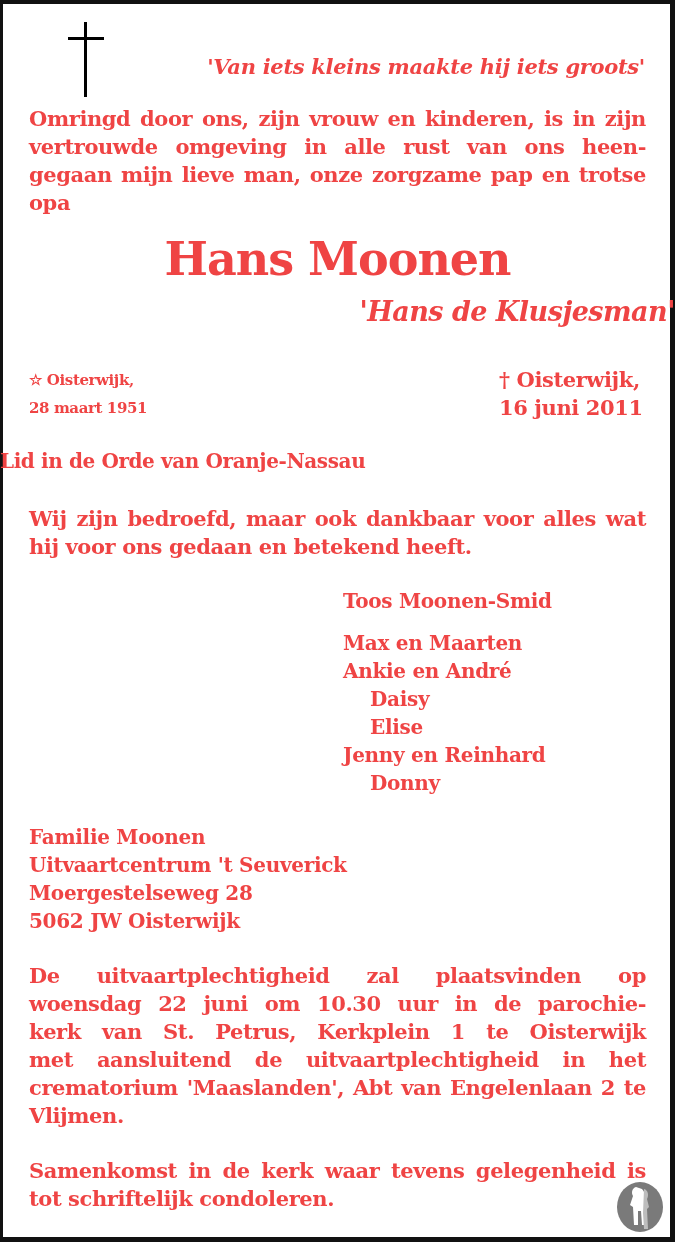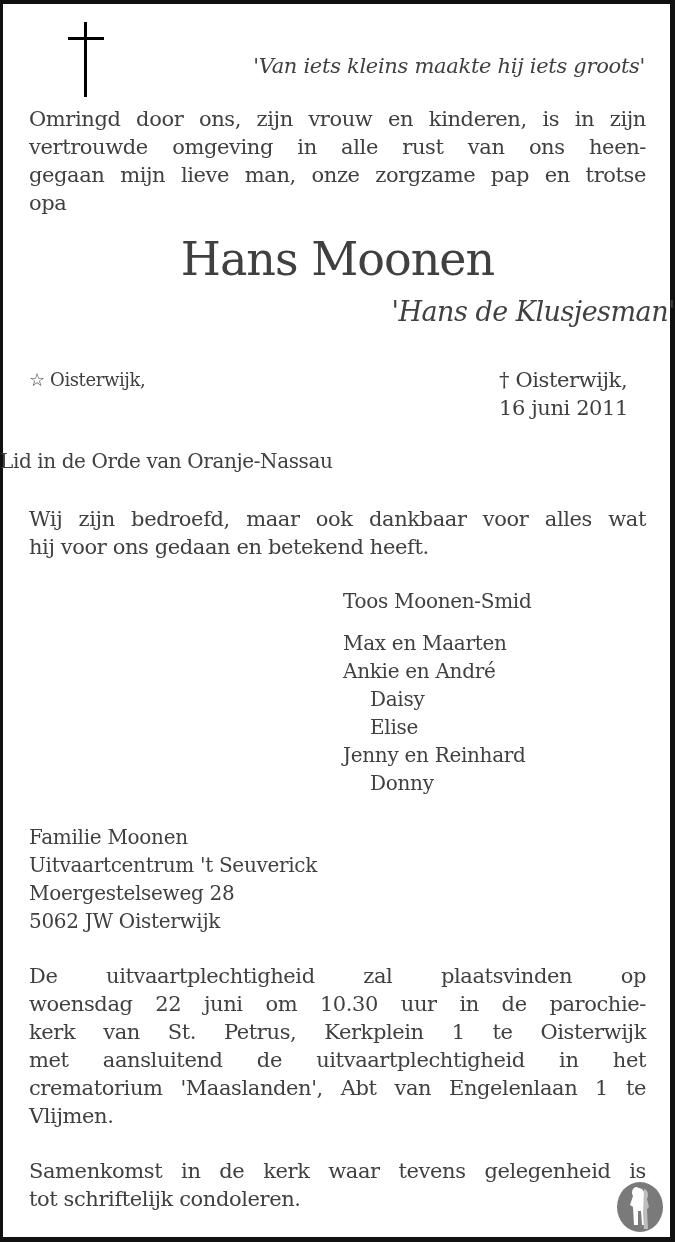--- a/index.html
+++ b/index.html
@@ -4,32 +4,32 @@
   <style>
     html, body { margin: 0; padding: 0; background: #ffffff; }
     body { width: 675px; height: 1242px; position: relative; overflow: hidden; }
     .frame {
       position: absolute; left: 0; top: 0; width: 675px; height: 1242px;
       box-sizing: border-box;
       border-top: 4px solid #111; border-left: 3px solid #111;
       border-right: 5px solid #111; border-bottom: 5px solid #111;
       background: #fff;
     }
-    .serif { font-family: "DejaVu Serif", "Liberation Serif", serif; color: #404040; }
+    .serif { font-family: "DejaVu Serif", "Liberation Serif", serif; color: #ef4444; font-weight: bold; }
     .abs { position: absolute; }
     .cross { position: absolute; left: 68px; top: 22px; width: 36px; height: 75px; }
     .cross .v { position: absolute; left: 16px; top: 0; width: 3px; height: 75px; background: #000; }
     .cross .h { position: absolute; left: 0; top: 15px; width: 36px; height: 3px; background: #000; }
     .motto { right: 30px; top: 54px; font-size: 21px; font-style: italic; letter-spacing: -0.3px; }
     .p { left: 29px; width: 617px; font-size: 21px; line-height: 28px; text-align: justify; letter-spacing: -0.4px; }
     .p .line { display: block; text-align: justify; text-align-last: justify; height: 28px; white-space: nowrap; }
     .p .line.last { text-align-last: left; }
     .name { left: 0; width: 675px; top: 232px; text-align: center; font-size: 46px; letter-spacing: -1px; }
     .nick { left: 0; width: 675px; top: 296px; text-align: right; font-size: 27px; font-style: italic; letter-spacing: -0.5px; }
-    .birth { left: 29px; top: 366px; font-size: 18px; line-height: 28px; letter-spacing: -0.4px; }
+    .birth { left: 29px; top: 366px; font-size: 15px; line-height: 28px; letter-spacing: -0.4px; }
     .death { left: 499px; top: 366px; font-size: 21px; line-height: 28px; letter-spacing: -0.4px; }
     .order { left: 0; width: 675px; top: 449px; text-align: left; font-size: 20px; letter-spacing: -0.4px; }
     .fam { left: 343px; top: 587px; font-size: 20px; line-height: 28px; letter-spacing: -0.3px; }
     .fam .indent { padding-left: 27px; }
     .fam .gap { height: 14px; }
     .addr { left: 29px; top: 823px; font-size: 20px; line-height: 28px; letter-spacing: -0.3px; }
     .logo { position: absolute; left: 616px; top: 1181px; width: 48px; height: 52px; }
   </style>
 </head>
 <body>
@@ -48,20 +48,21 @@
   <span class="line">vertrouwde omgeving in alle rust van ons heen-</span>
   <span class="line">gegaan mijn lieve man, onze zorgzame pap en trotse</span>
   <span class="line last">opa</span>
 </div>
 
 <div class="abs serif name">Hans Moonen</div>
 <div class="abs serif nick">'Hans de Klusjesman'</div>
 
 <div class="abs serif birth">
   <div>☆ Oisterwijk,</div>
+  <div>28 maart 1951</div>
 </div>
 <div class="abs serif death">
   <div>† Oisterwijk,</div>
   <div>16 juni 2011</div>
 </div>
 
 <div class="abs serif order">Lid in de Orde van Oranje-Nassau</div>
 
 <div class="abs serif p" style="top:505px;">
   <span class="line">Wij zijn bedroefd, maar ook dankbaar voor alles wat</span>
@@ -84,21 +85,21 @@
   <div>Uitvaartcentrum 't Seuverick</div>
   <div>Moergestelseweg 28</div>
   <div>5062 JW Oisterwijk</div>
 </div>
 
 <div class="abs serif p" style="top:962px;">
   <span class="line">De uitvaartplechtigheid zal plaatsvinden op</span>
   <span class="line">woensdag 22 juni om 10.30 uur in de parochie-</span>
   <span class="line">kerk van St. Petrus, Kerkplein 1 te Oisterwijk</span>
   <span class="line">met aansluitend de uitvaartplechtigheid in het</span>
-  <span class="line">crematorium 'Maaslanden', Abt van Engelenlaan 1 te</span>
+  <span class="line">crematorium 'Maaslanden', Abt van Engelenlaan 2 te</span>
   <span class="line last">Vlijmen.</span>
 </div>
 
 <div class="abs serif p" style="top:1157px;">
   <span class="line">Samenkomst in de kerk waar tevens gelegenheid is</span>
   <span class="line last">tot schriftelijk condoleren.</span>
 </div>
 
 <div class="logo">
   <svg width="48" height="52" viewBox="0 0 48 52">

